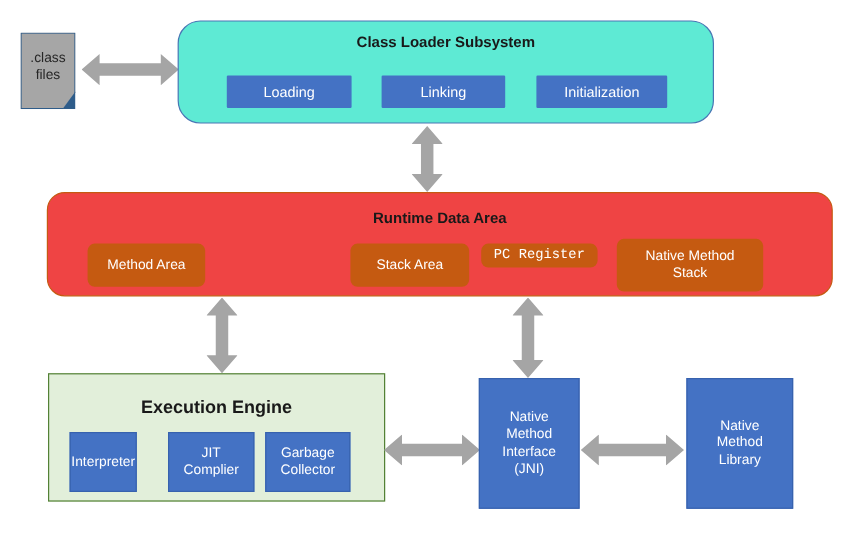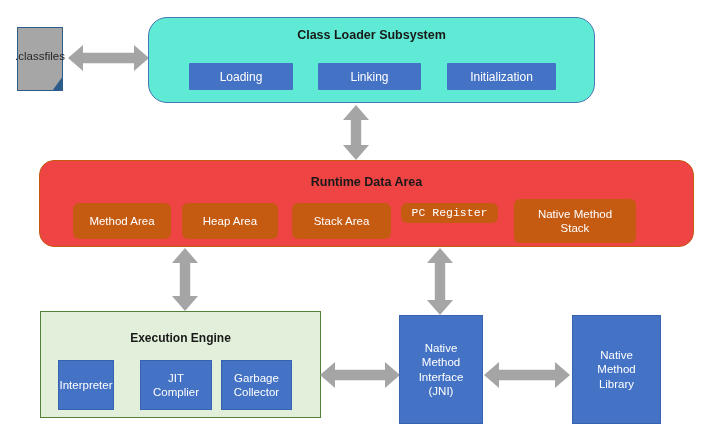--- a/index.html
+++ b/index.html
@@ -43,21 +43,21 @@
     position: absolute;
     right: 0; bottom: 0;
     width: 11px; height: 15px;
     background: #2e5c8a;
     clip-path: polygon(100% 0, 100% 100%, 0 100%);
   }
   #class-doc .lbl {
     position: absolute;
     inset: 0;
     display: flex;
-    flex-direction: row;
+    flex-direction: column;
     align-items: center;
     justify-content: center;
     font-size: 11.5px;
     color: #262626;
     line-height: 1.25;
     padding-bottom: 6px;
     box-sizing: border-box;
   }
 
   
@@ -111,21 +111,21 @@
 
   
   #exec-engine {
     position: absolute;
     left: 40px; top: 311px;
     width: 281px; height: 107px;
     background: #e2efda;
     border: 1.3px solid #538135;
     box-sizing: border-box;
   }
-  #exec-engine .panel-title { top: 19px; font-size: 12px; }
+  #exec-engine .panel-title { top: 19px; font-size: 15px; }
 
   .blue-flat {
     position: absolute;
     background: #4472c4;
     border: 1px solid #3762ae;
     color: #ffffff;
     font-size: 11.5px;
     line-height: 1.24;
     flex-direction: column;
     box-sizing: border-box;
@@ -184,23 +184,20 @@
   </div>
 
   <div class="arrow-v" style="left:343px; top:105px; height:55px;"></div>
 
   <div id="runtime">
     <div class="panel-title">Runtime Data Area</div>
 
     <div class="orange-pill ctr" style="left:33px; top:42px; width:98px; height:36px;">
       <span>Method Area</span>
     </div>
-    <div class="orange-pill ctr" style="left:142px; top:42px; width:96px; height:36px;">
-      <span>Heap Area</span>
-    </div>
     <div class="orange-pill ctr" style="left:252px; top:42px; width:99px; height:36px;">
       <span>Stack Area</span>
     </div>
     <div class="orange-pill ctr" style="left:361px; top:42px; width:97px; height:20px;font-family:Liberation Mono, monospace;">
       <span>PC Register</span>
     </div>
     <div class="orange-pill ctr" style="left:474px; top:38px; width:122px; height:44px;">
       <span>Native Method</span>
       <span>Stack</span>
     </div>

